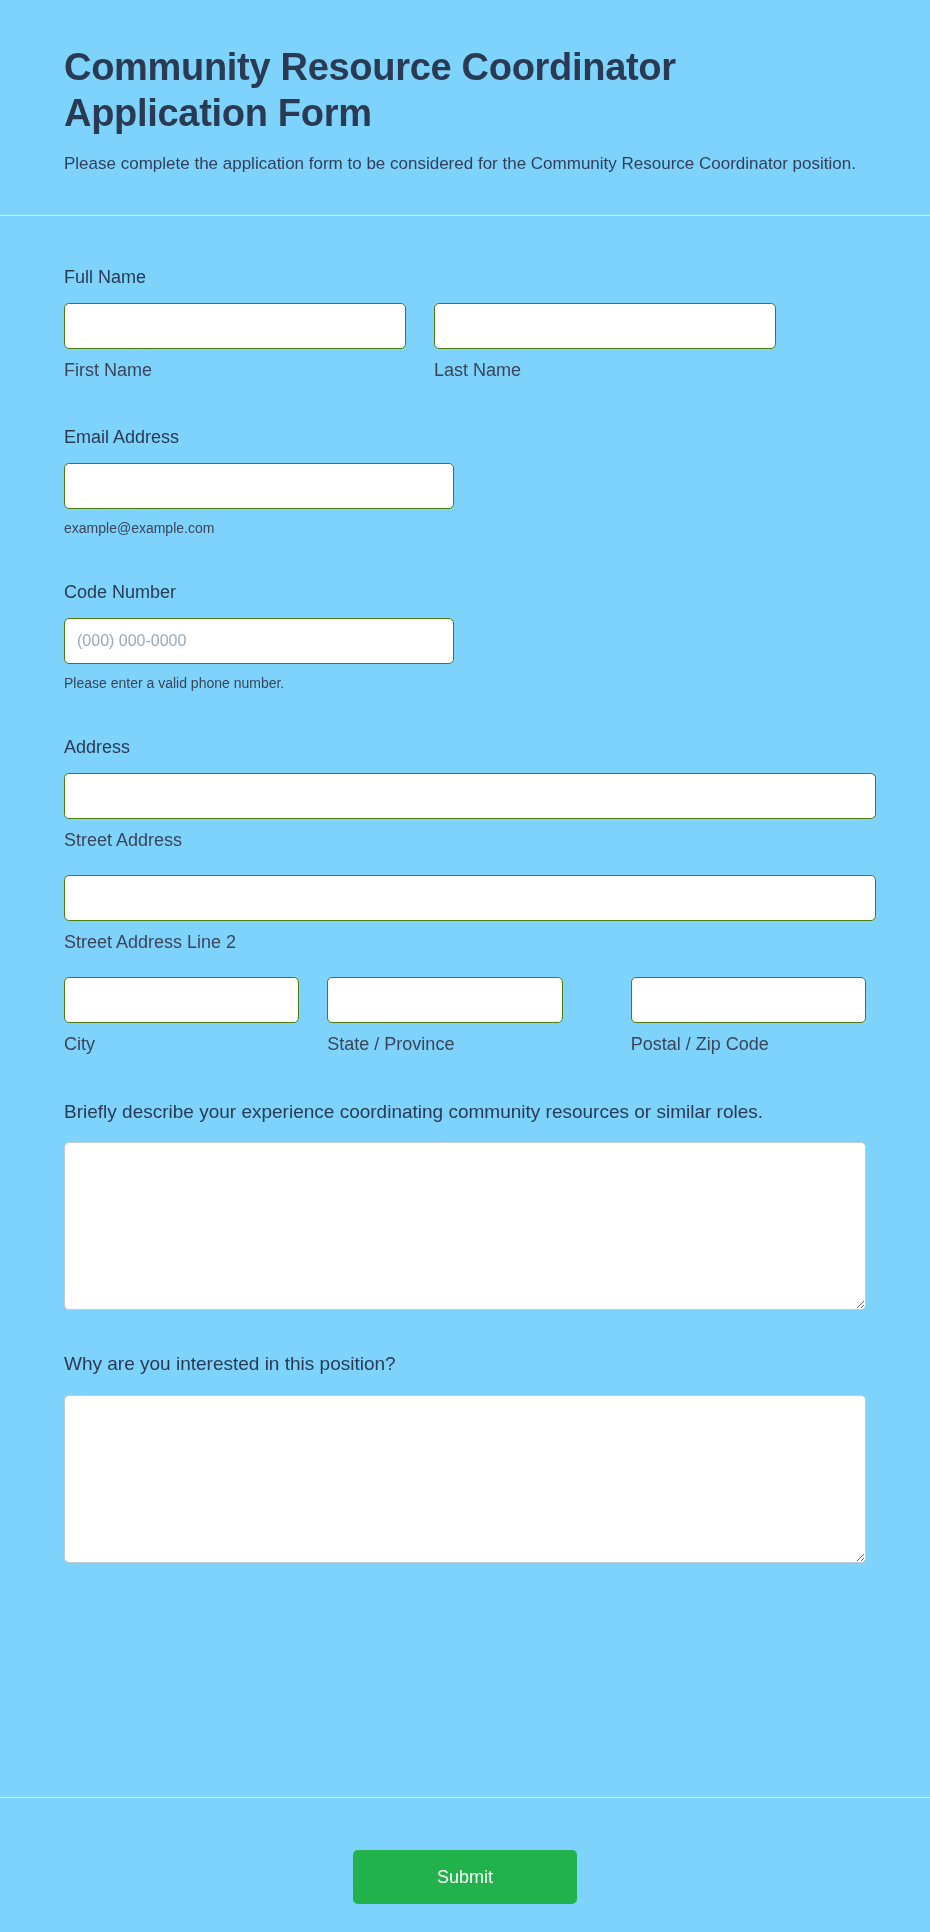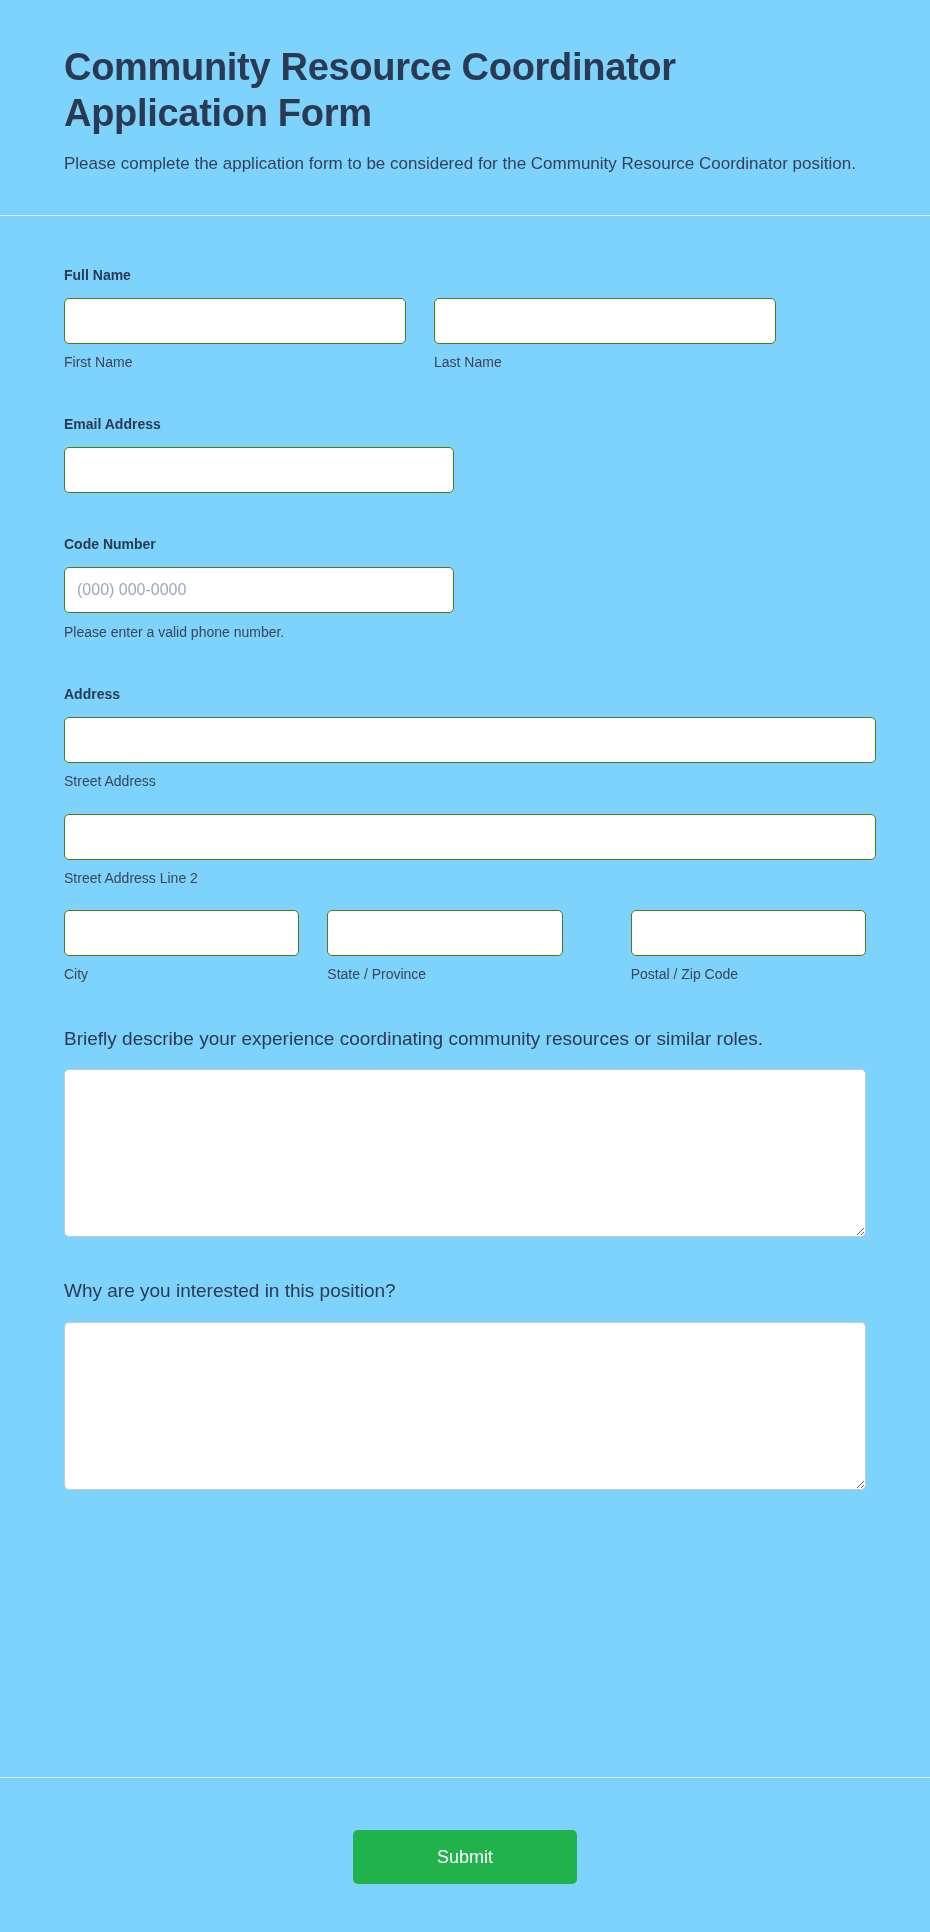--- a/index.html
+++ b/index.html
@@ -53,36 +53,36 @@
   
   .form-body {
     padding: 42px 64px 0 64px;
     flex: 1 1 auto;
   }
 
   .field-group { margin-bottom: 42px; }
 
   .field-label {
     display: block;
-    font-size: 14px;
-    font-weight: bold;
+    font-size: 18px;
+    font-weight: normal;
     color: #2a3a52;
     margin: 0 0 14px 0;
     line-height: 1.3;
   }
   .field-label.question {
     font-weight: normal;
     font-size: 19px;
     color: #2a3a52;
     margin-bottom: 18px;
   }
 
   .sublabel {
     display: block;
-    font-size: 14px;
+    font-size: 18px;
     color: #3c4457;
     margin-top: 9px;
     line-height: 1.4;
     font-weight: normal;
   }
   .helper {
     display: block;
     font-size: 14px;
     color: #3c4457;
     margin-top: 10px;
@@ -134,21 +134,21 @@
   .phone-col { width: 390px; }
 
   
   .form-footer {
     margin-top: 18px;
     padding: 0;
   }
   .submit-wrap {
     display: flex;
     justify-content: center;
-    padding: 44px 0 48px 0;
+    padding: 44px 0 28px 0;
   }
   .submit-btn {
     min-width: 224px;
     height: 54px;
     background: #22b24c;
     color: #ffffff;
     font-size: 18px;
     font-family: "Liberation Sans", sans-serif;
     font-weight: normal;
     border: 0;
@@ -183,20 +183,21 @@
           <input class="txt" type="text" placeholder="" style="">
           <span class="sublabel">Last Name</span>
         </div>
       </div>
     </div>
 
     <div class="field-group">
       <label class="field-label">Email Address</label>
       <div class="email-col">
         <input class="txt" type="email" placeholder="" style="">
+        <span class="helper">example@example.com</span>
       </div>
     </div>
 
     <div class="field-group">
       <label class="field-label">Code Number</label>
       <div class="phone-col">
         <input class="txt" type="tel" placeholder="(000) 000-0000" style="">
         <span class="helper">Please enter a valid phone number.</span>
       </div>
     </div>

